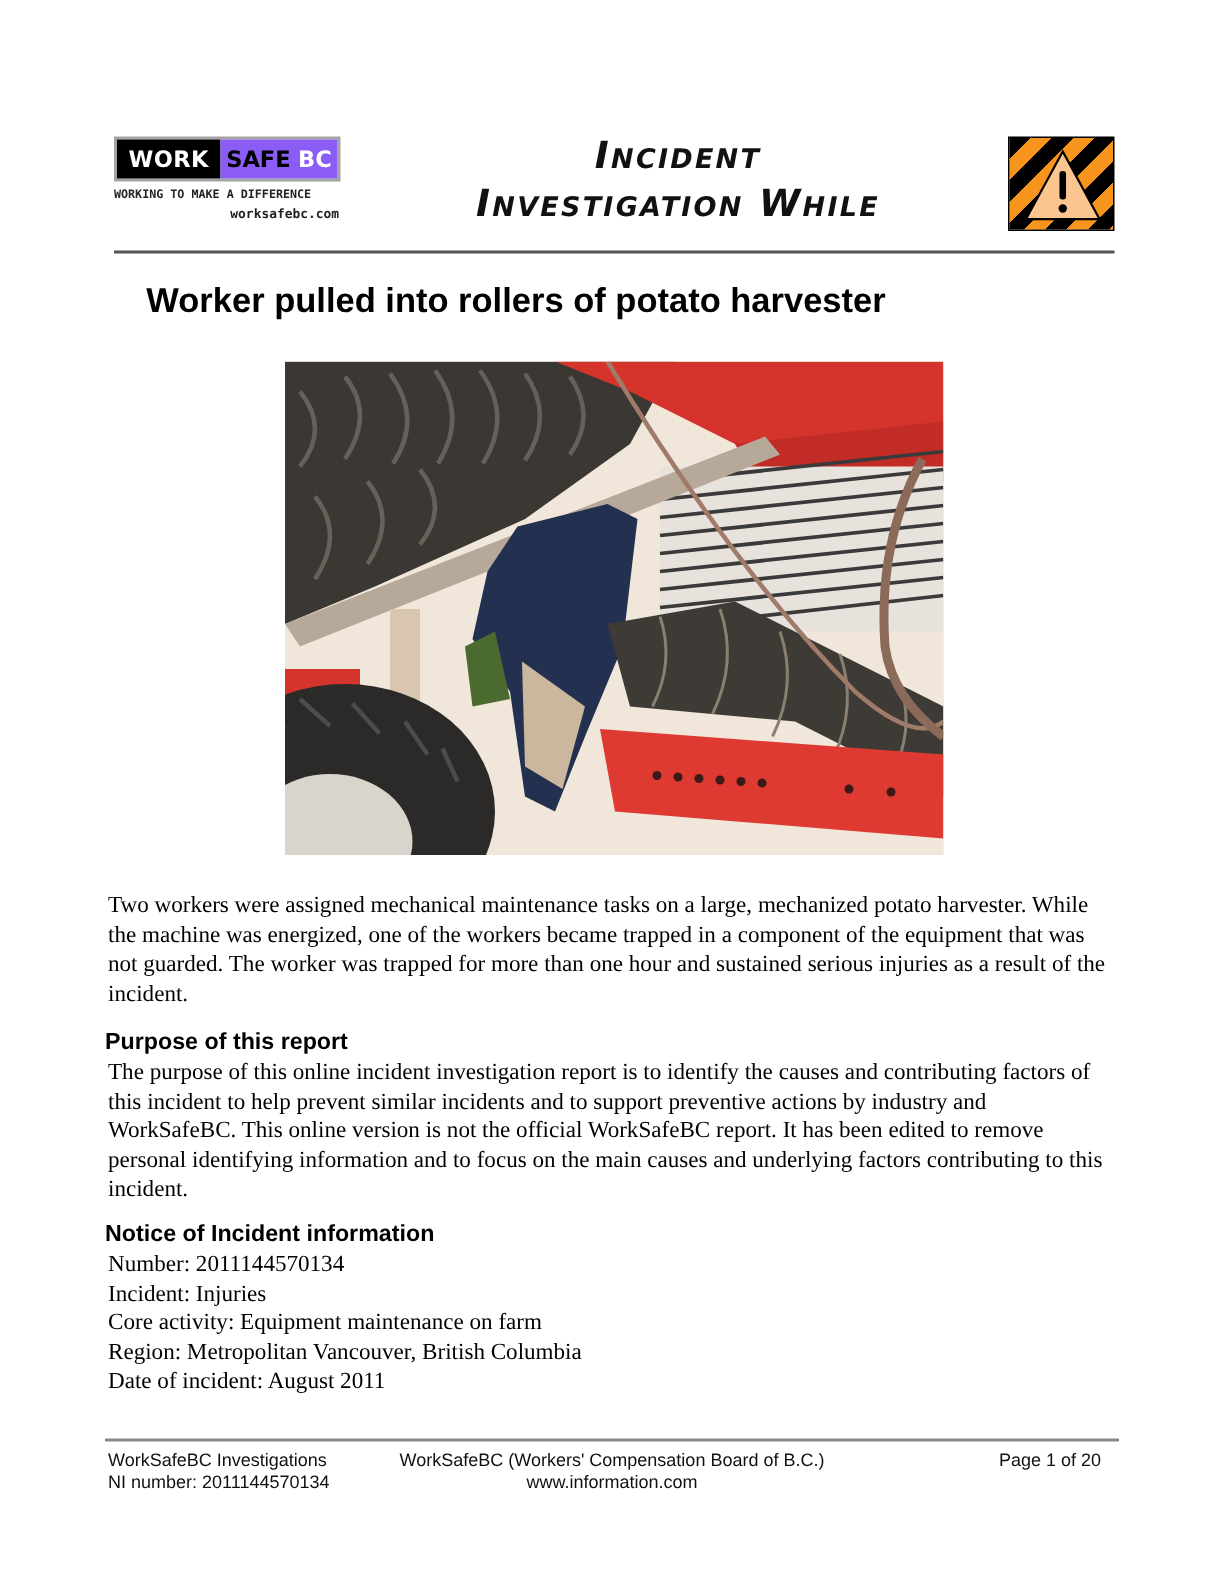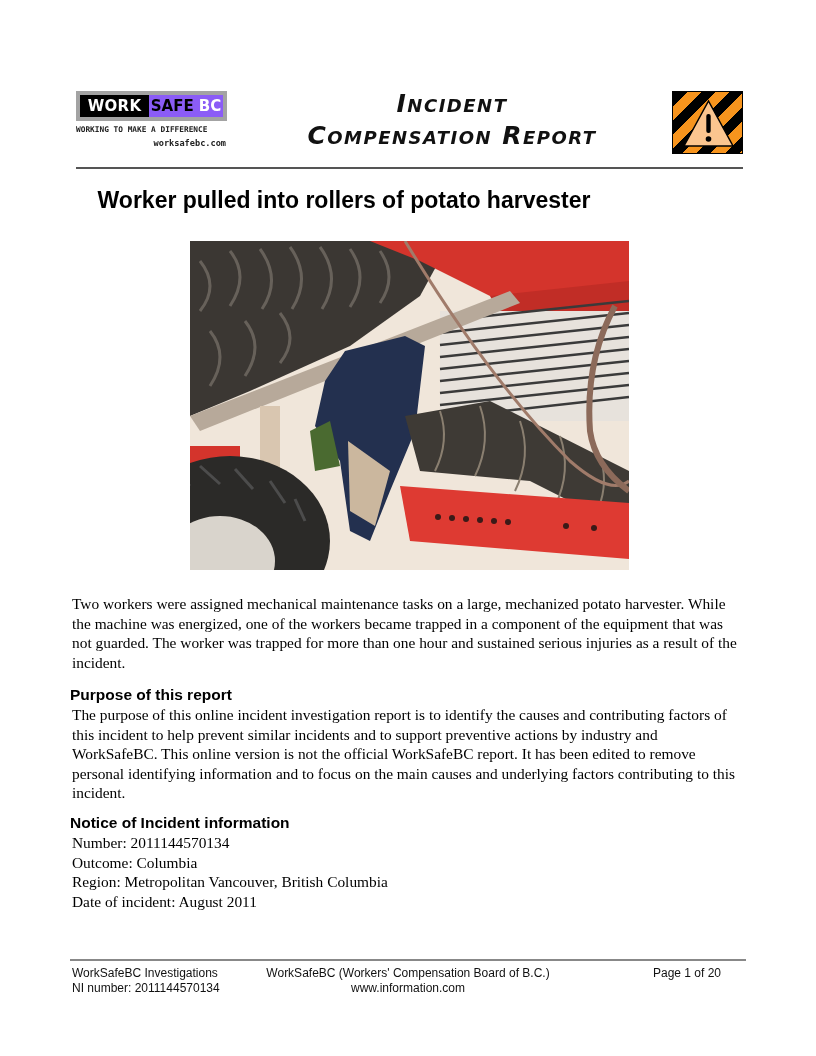--- a/index.html
+++ b/index.html
@@ -1,18 +1,18 @@
 <!DOCTYPE html>
 <html><head>
 <meta charset="utf-8">
 <style>
   html, body { margin: 0; padding: 0; background: #ffffff; }
   body { width: 816px; height: 1056px; position: relative; overflow: hidden; font-family: "Liberation Serif", serif; color: #000; }
 
-  .logo { position: absolute; left: 76px; top: 91px; width: 151px; height: 30px; display: flex; border: 4px solid #a3a3a3; box-sizing: border-box; }
+  .logo { position: absolute; left: 76px; top: 91px; width: 151px; height: 30px; display: flex; border: 2px solid #a3a3a3; box-sizing: border-box; }
   .logo-work { background: #000; color: #fff; width: 69px; display: flex; align-items: center; justify-content: center; font-family: "DejaVu Sans", sans-serif; font-weight: bold; font-size: 15px; letter-spacing: 0.3px; }
   .logo-safe { background: #8b5cf6; color: #000; flex: 1; display: flex; align-items: center; justify-content: center; font-family: "DejaVu Sans", sans-serif; font-weight: bold; font-size: 15px; }
   .logo-safe .bc { color: #fff; margin-left: 5px; }
   .tagline { position: absolute; left: 76px; top: 125px; width: 151px; font-family: "DejaVu Sans Mono", monospace; font-weight: bold; font-size: 7.8px; letter-spacing: 0px; color: #222; white-space: nowrap; }
   .site { position: absolute; left: 76px; top: 138px; width: 150px; text-align: right; font-family: "DejaVu Sans Mono", monospace; font-weight: bold; font-size: 8.6px; color: #222; }
 
   .report-title { position: absolute; left: 262px; top: 88px; width: 380px; text-align: center; font-family: "DejaVu Sans", sans-serif; font-weight: bold; font-style: italic; color: #111; line-height: 32px; font-variant: small-caps; letter-spacing: 1.5px; }
   .report-title .l1 { font-size: 25px; display: block; }
   .report-title .l2 { font-size: 25px; display: block; }
 
@@ -32,38 +32,38 @@
   .h-purpose { top: 686px; }
   .p2 { top: 705px; }
   .h-notice { top: 814px; }
   .info { position: absolute; left: 72px; top: 833px; font-size: 15.4px; line-height: 19.5px; }
   .info div { white-space: nowrap; }
 
   .rule-foot { position: absolute; left: 70px; top: 959px; width: 676px; height: 2px; background: #888; }
   .footer { position: absolute; top: 966px; font-family: "Liberation Sans", sans-serif; font-size: 12px; line-height: 15px; color: #111; }
   .f-left { left: 72px; }
   .f-center { left: 258px; width: 300px; text-align: center; }
-  .f-right { left: 640px; width: 94px; text-align: center; }
+  .f-right { left: 640px; width: 94px; text-align: right; }
 </style>
 </head>
 <body>
 
 <div class="logo">
   <div class="logo-work">WORK</div>
   <div class="logo-safe">
     <span>SAFE</span>
       <span class="bc">BC</span>
   </div>
 </div>
 <div class="tagline">WORKING TO MAKE A DIFFERENCE</div>
 <div class="site">worksafebc.com</div>
 
 <div class="report-title">
   <span class="l1">Incident</span>
-  <span class="l2">Compensation Report</span>
+  <span class="l2">Investigation While</span>
 </div>
 
 <div class="hazard">
   <svg width="71" height="63" viewBox="0 0 71 63">
     <polygon points="35.5,9 60,54 11,54" fill="#fbc58f" stroke="#000" stroke-width="1.5"></polygon>
     <rect x="33.3" y="22" width="4.4" height="19" rx="2" fill="#000"></rect>
     <circle cx="35.5" cy="47" r="2.8" fill="#000"></circle>
   </svg>
 </div>
 
@@ -152,21 +152,22 @@
 </div>
 
 <div class="body-text p1">Two workers were assigned mechanical maintenance tasks on a large, mechanized potato harvester. While the machine was energized, one of the workers became trapped in a component of the equipment that was not guarded. The worker was trapped for more than one hour and sustained serious injuries as a result of the incident.</div>
 
 <div class="h2 h-purpose">Purpose of this report</div>
 <div class="body-text p2">The purpose of this online incident investigation report is to identify the causes and contributing factors of this incident to help prevent similar incidents and to support preventive actions by industry and WorkSafeBC. This online version is not the official WorkSafeBC report. It has been edited to remove personal identifying information and to focus on the main causes and underlying factors contributing to this incident.</div>
 
 <div class="h2 h-notice">Notice of Incident information</div>
 <div class="info">
   <div>Number: 2011144570134</div>
-  <div>Outcome: Columbia</div>
+  <div>Incident: Injuries</div>
+  <div>Core activity: Equipment maintenance on farm</div>
   <div>Region: Metropolitan Vancouver, British Columbia</div>
   <div>Date of incident: August 2011</div>
 </div>
 
 <div class="rule-foot"></div>
 <div class="footer f-left">
   <div>WorkSafeBC Investigations</div>
   <div>NI number: 2011144570134</div>
 </div>
 <div class="footer f-center">

